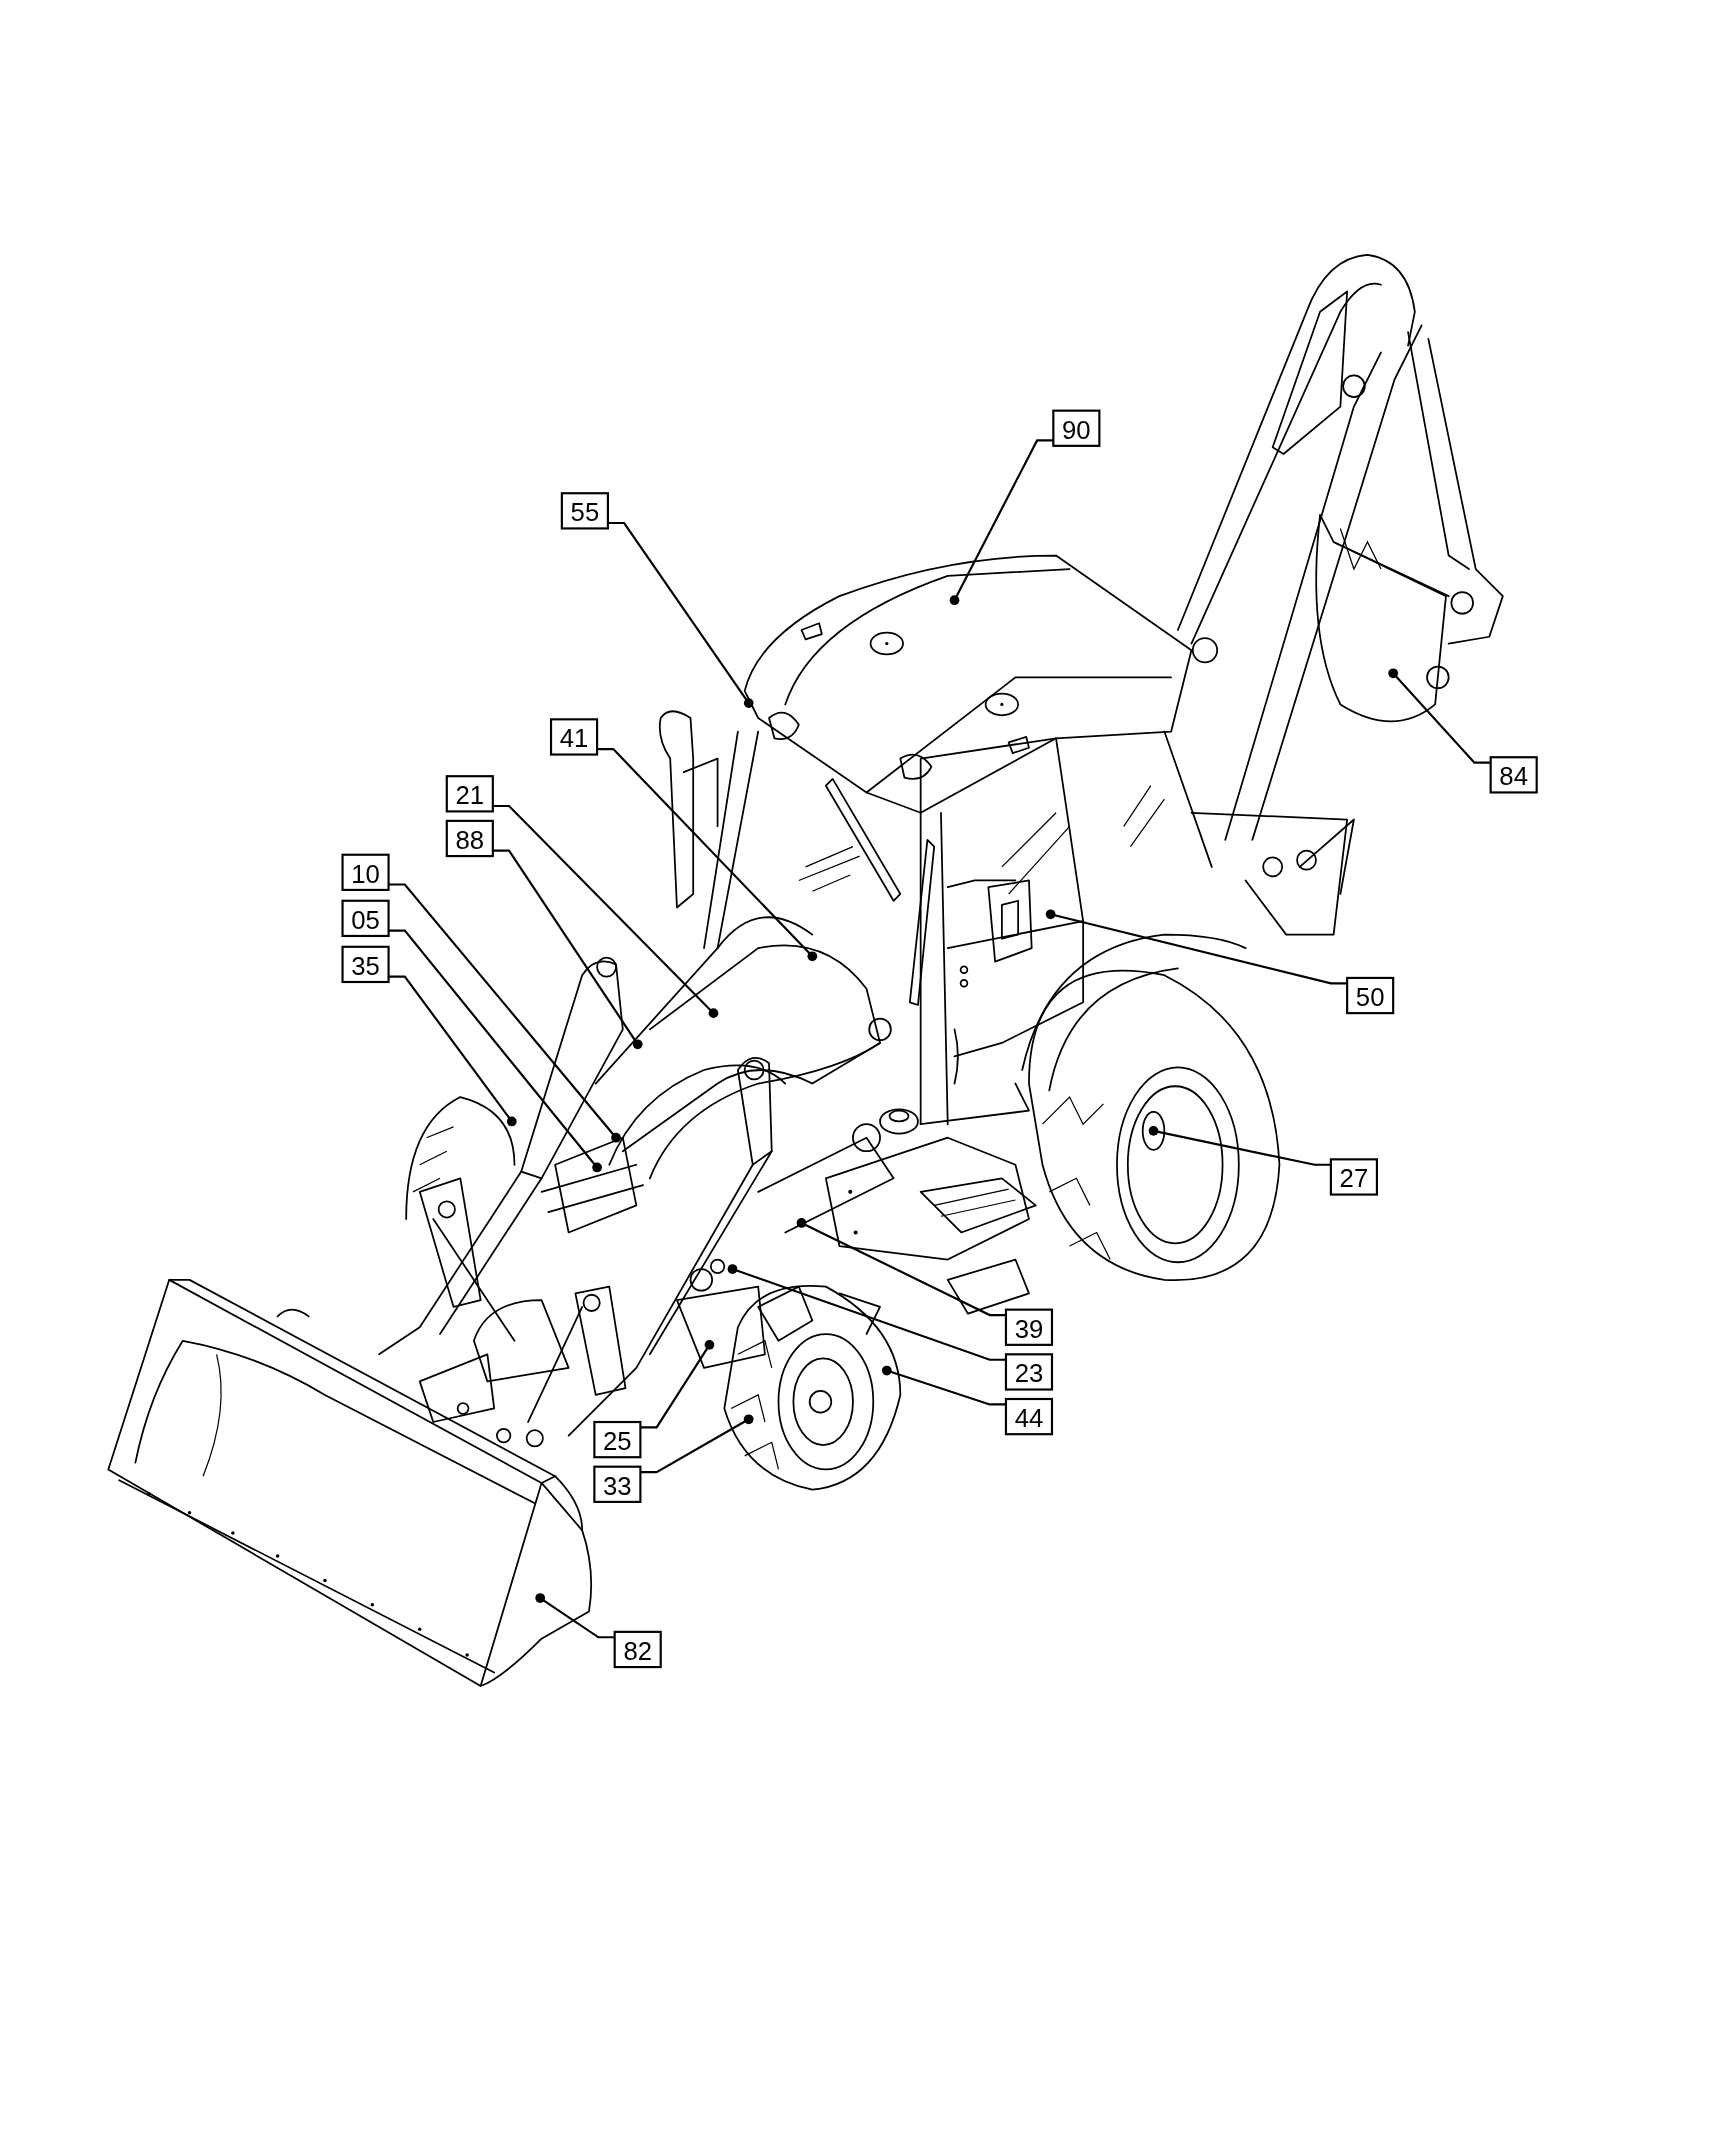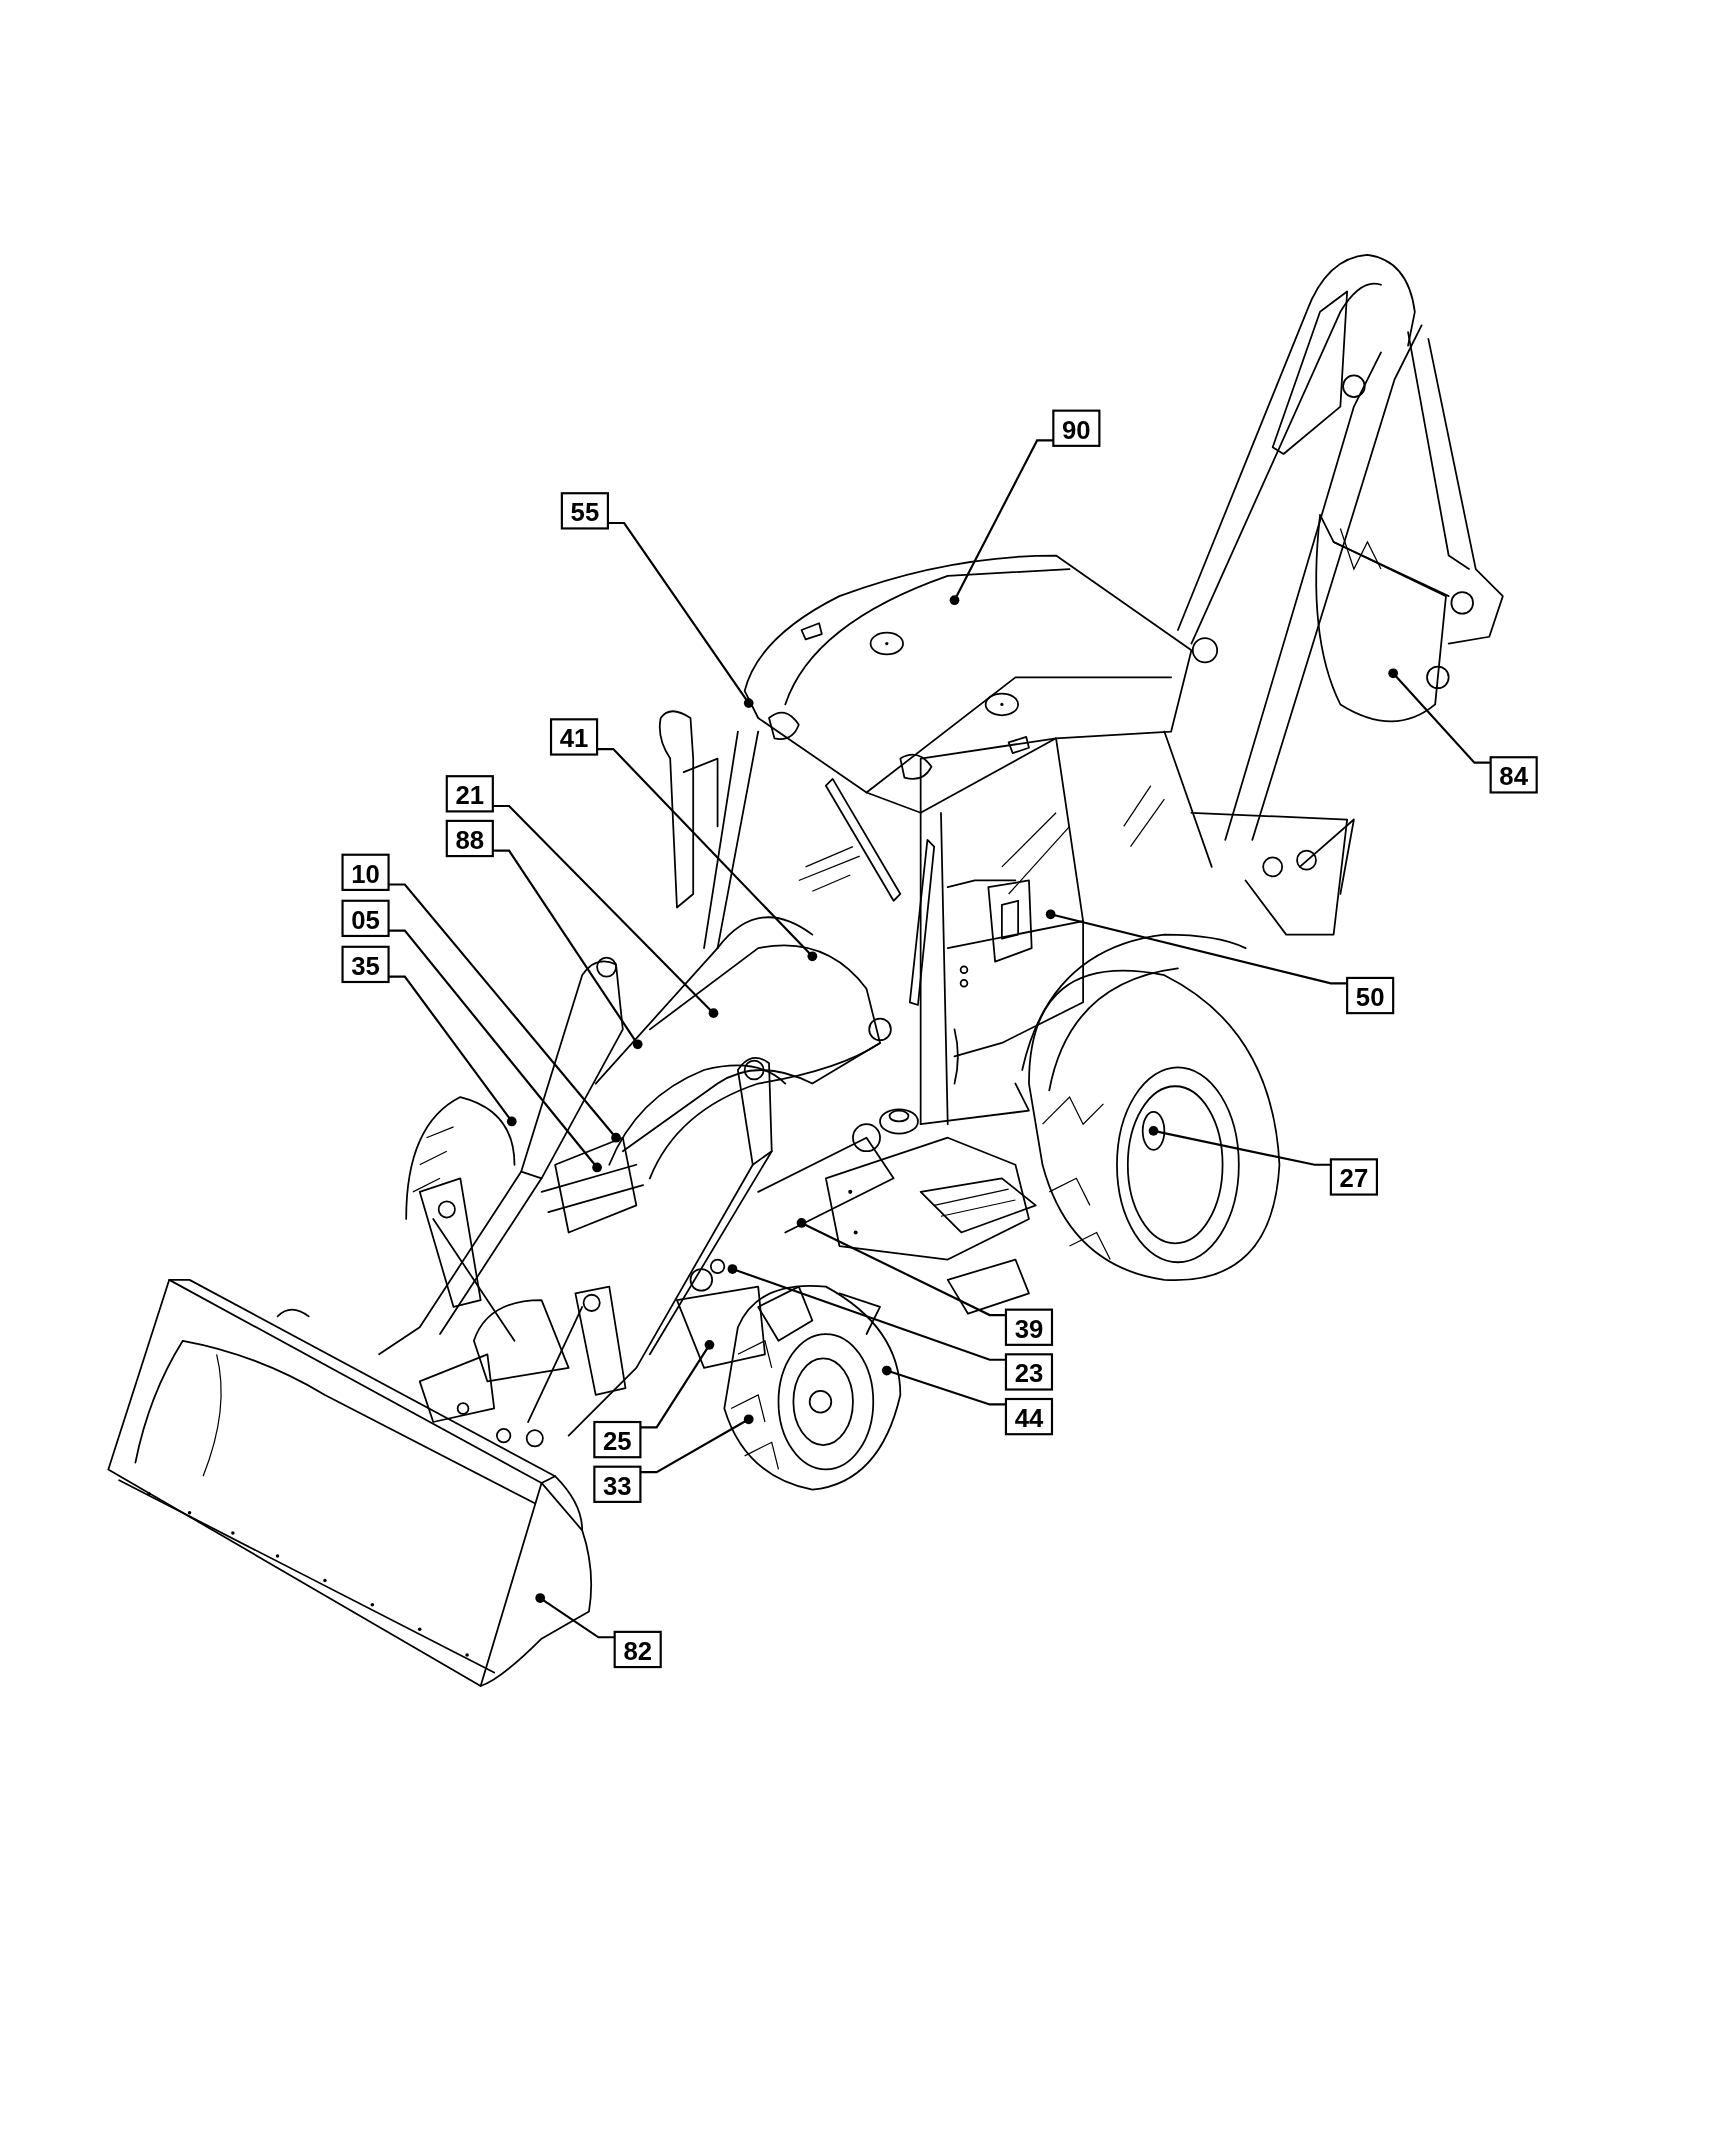--- a/index.html
+++ b/index.html
@@ -1,17 +1,17 @@
 <!DOCTYPE html>
 <html style="font-size:9.5px"><head>
 <meta charset="utf-8">
 <style>
   html,body{margin:0;padding:0;background:#fff;}
   body{width:1733px;height:2140px;overflow:hidden;font-family:"Liberation Sans",sans-serif;}
-  #stage{position:absolute;left:0;top:0;width:1733px;height:1608px;font-weight:bold;}
+  #stage{position:absolute;left:0;top:0;width:1733px;height:1608px;}
   svg{display:block;}
   .ln{fill:none;stroke:#000;stroke-width:1.3;stroke-linejoin:round;stroke-linecap:round;}
   .thin{fill:none;stroke:#000;stroke-width:0.9;}
   .lead{fill:none;stroke:#000;stroke-width:1.6;}
   .dot{fill:#000;}
   .cbox{fill:#fff;stroke:#000;stroke-width:1.6;}
   .ctext{font-family:"Liberation Sans",sans-serif;font-size:19px;fill:#000;text-anchor:middle;dominant-baseline:central;}
 </style>
 </head>
 <body>

